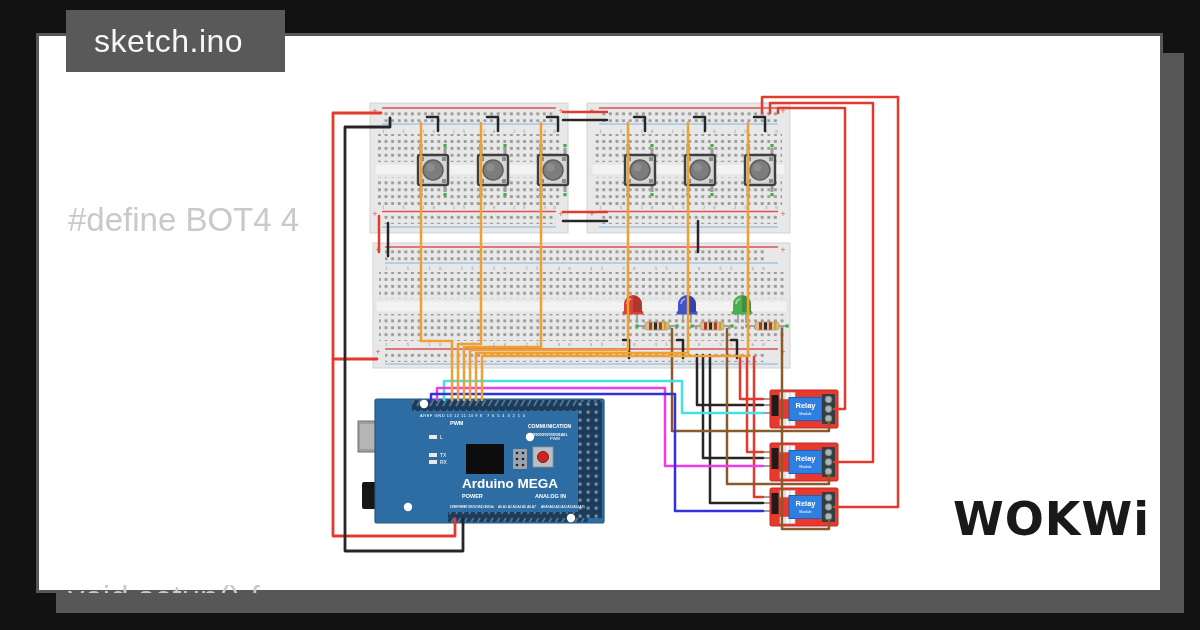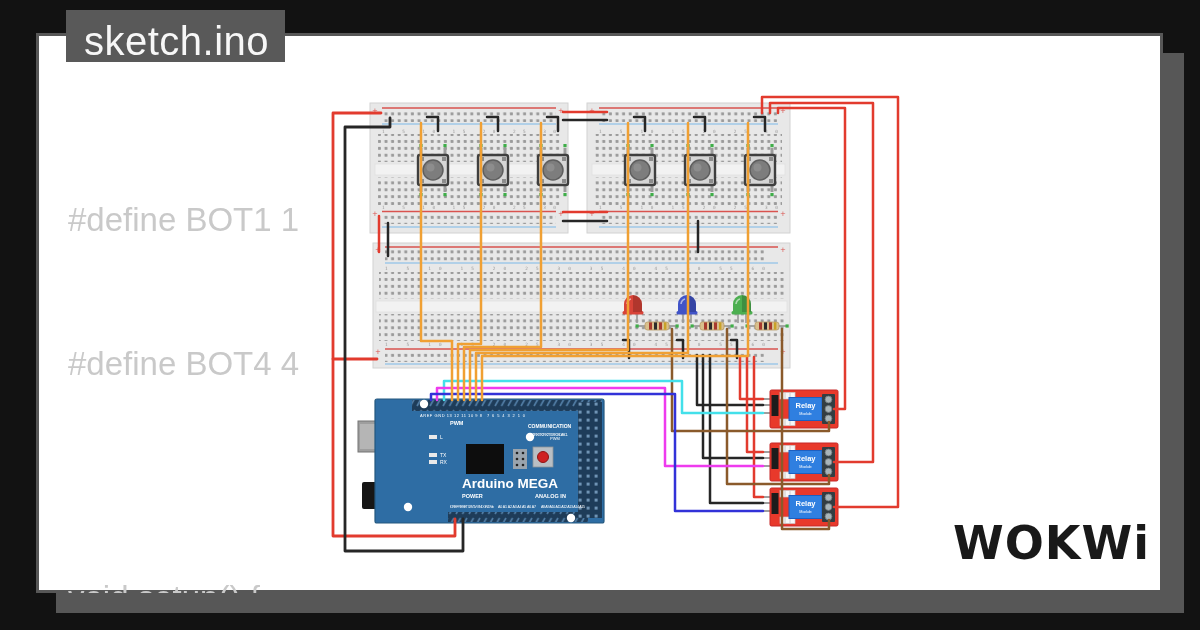--- a/index.html
+++ b/index.html
@@ -7,34 +7,34 @@
     width:1200px;height:630px;position:relative;overflow:hidden;
     background:#121212;
     font-family:"Liberation Sans","DejaVu Sans",sans-serif;
   }
   .shadow{position:absolute;left:56px;top:53px;width:1128px;height:560px;background:#575757;}
   .card{
     position:absolute;left:36px;top:33px;width:1127px;height:560px;
     background:#ffffff;border:3px solid #575757;box-sizing:border-box;
   }
   .title-box{
-    position:absolute;left:66px;top:10px;width:219px;height:52px;
-    background:#595959;color:#f7f7f7;font-size:40px;line-height:62px;
-    padding-left:18px;box-sizing:border-box;z-index:5;letter-spacing:0.5px;
+    position:absolute;left:66px;top:10px;width:219px;height:62px;
+    background:#595959;color:#f7f7f7;font-size:32px;line-height:62px;
+    padding-left:28px;box-sizing:border-box;z-index:5;letter-spacing:0.5px;
   }
   .code{
     position:absolute;left:68px;top:100px;z-index:4;
     color:#c9c9c9;font-size:33px;line-height:48px;white-space:pre;
   }
   .code-partial{
     position:absolute;left:68px;top:579px;height:14px;overflow:hidden;z-index:4;
     color:#c9c9c9;font-size:33px;line-height:38px;white-space:pre;
   }
   .logo{
-    position:absolute;left:950px;top:516px;width:200px;z-index:4;
+    position:absolute;left:950px;top:492px;width:200px;z-index:4;
     color:#191919;font-size:46px;font-weight:700;letter-spacing:1px;
     font-family:"DejaVu Sans",sans-serif;text-align:right;
   }
   svg.circuit{position:absolute;left:0;top:0;z-index:3;pointer-events:none;}
   
   .w{fill:none;stroke-linecap:round;stroke-linejoin:round;}
   .sw1{stroke-width:2.8px;} .sw2{stroke-width:2.5px;}
   .wr{stroke:#e23b2e;} .wk{stroke:#262626;} .wo{stroke:#f0a033;}
   .wbr{stroke:#8a5a2b;} .wc{stroke:#43e0ea;} .wm{stroke:#ee3bee;} .wu{stroke:#3232d8;}
   
@@ -55,21 +55,20 @@
 <body>
 
 <div class="shadow"></div>
 <div class="card"></div>
 
 <div class="title-box">
   <span>sketch.ino</span>
 </div>
 
 <div class="code">
-  <div>#define BOT1 1</div>
   <div>#define BOT4 4</div>
   
   
   
   
   
 </div>
 <div class="code-partial">void setup() {</div>
 
 <div class="logo">WOKWi</div>

